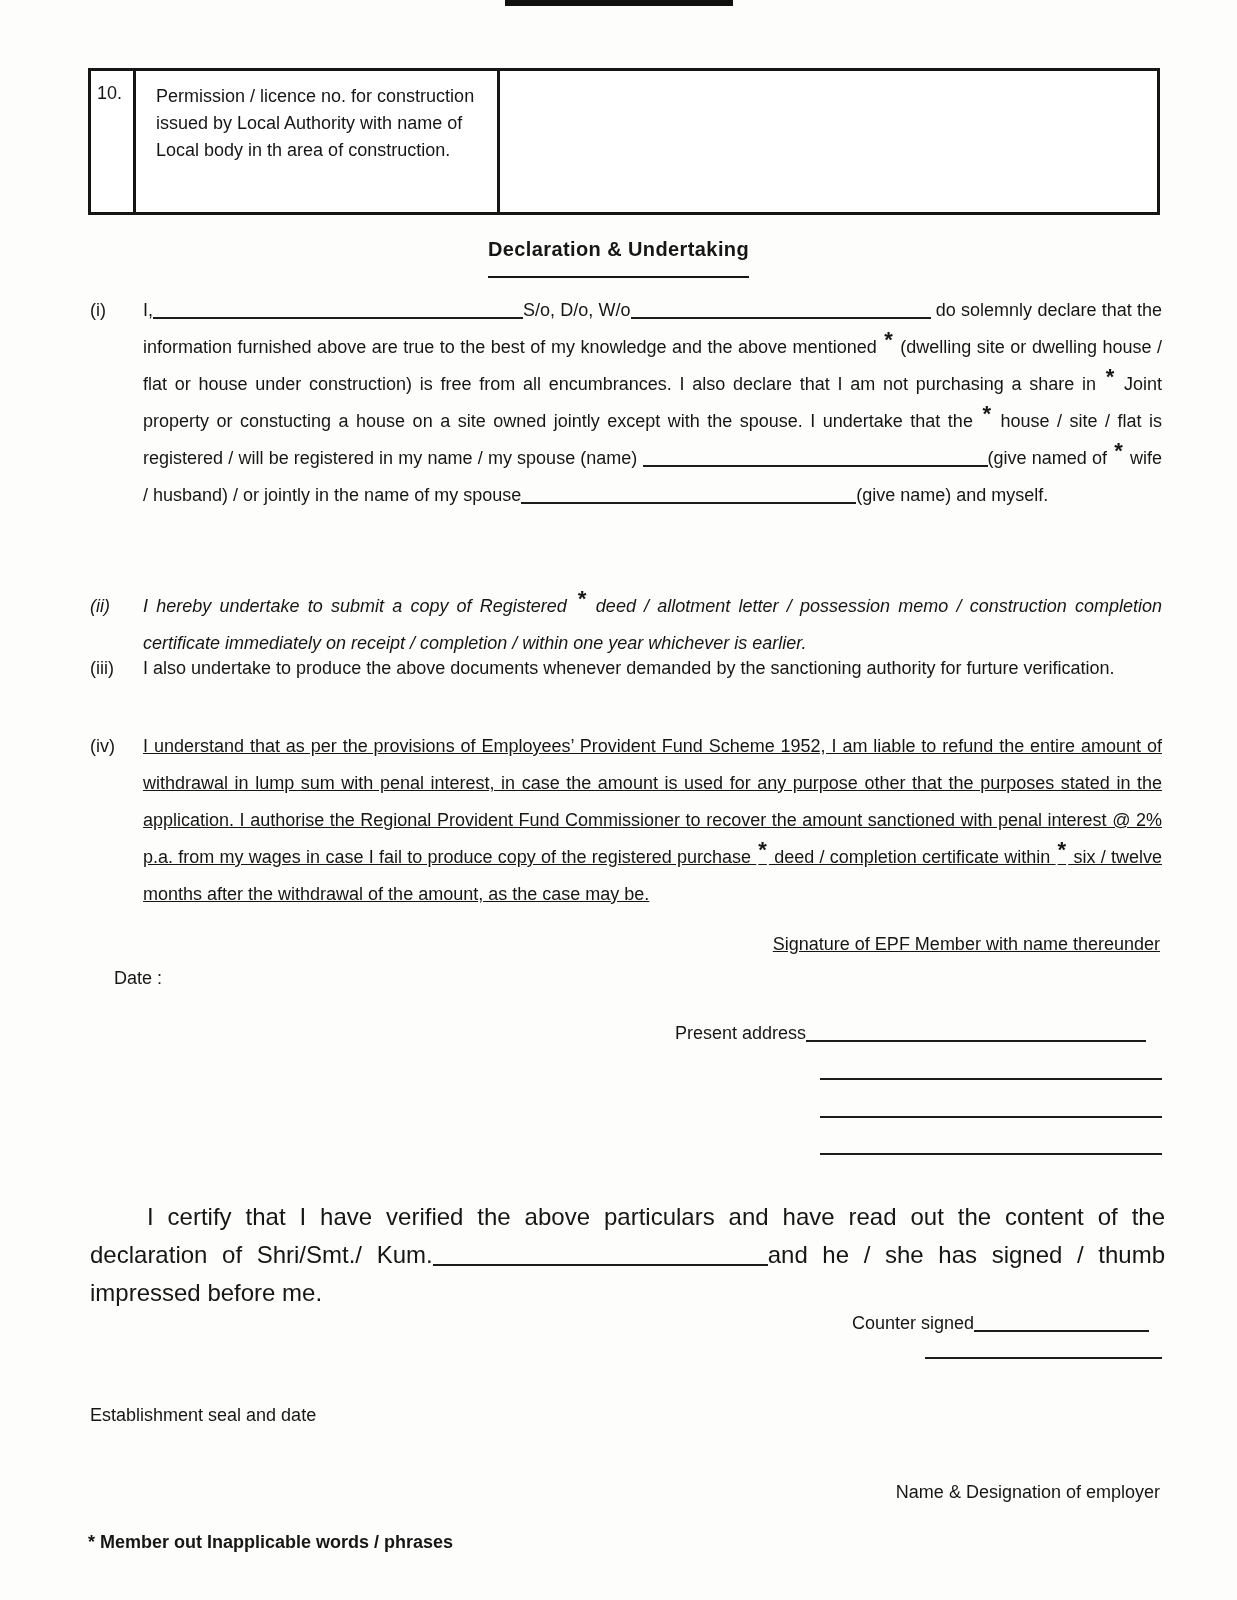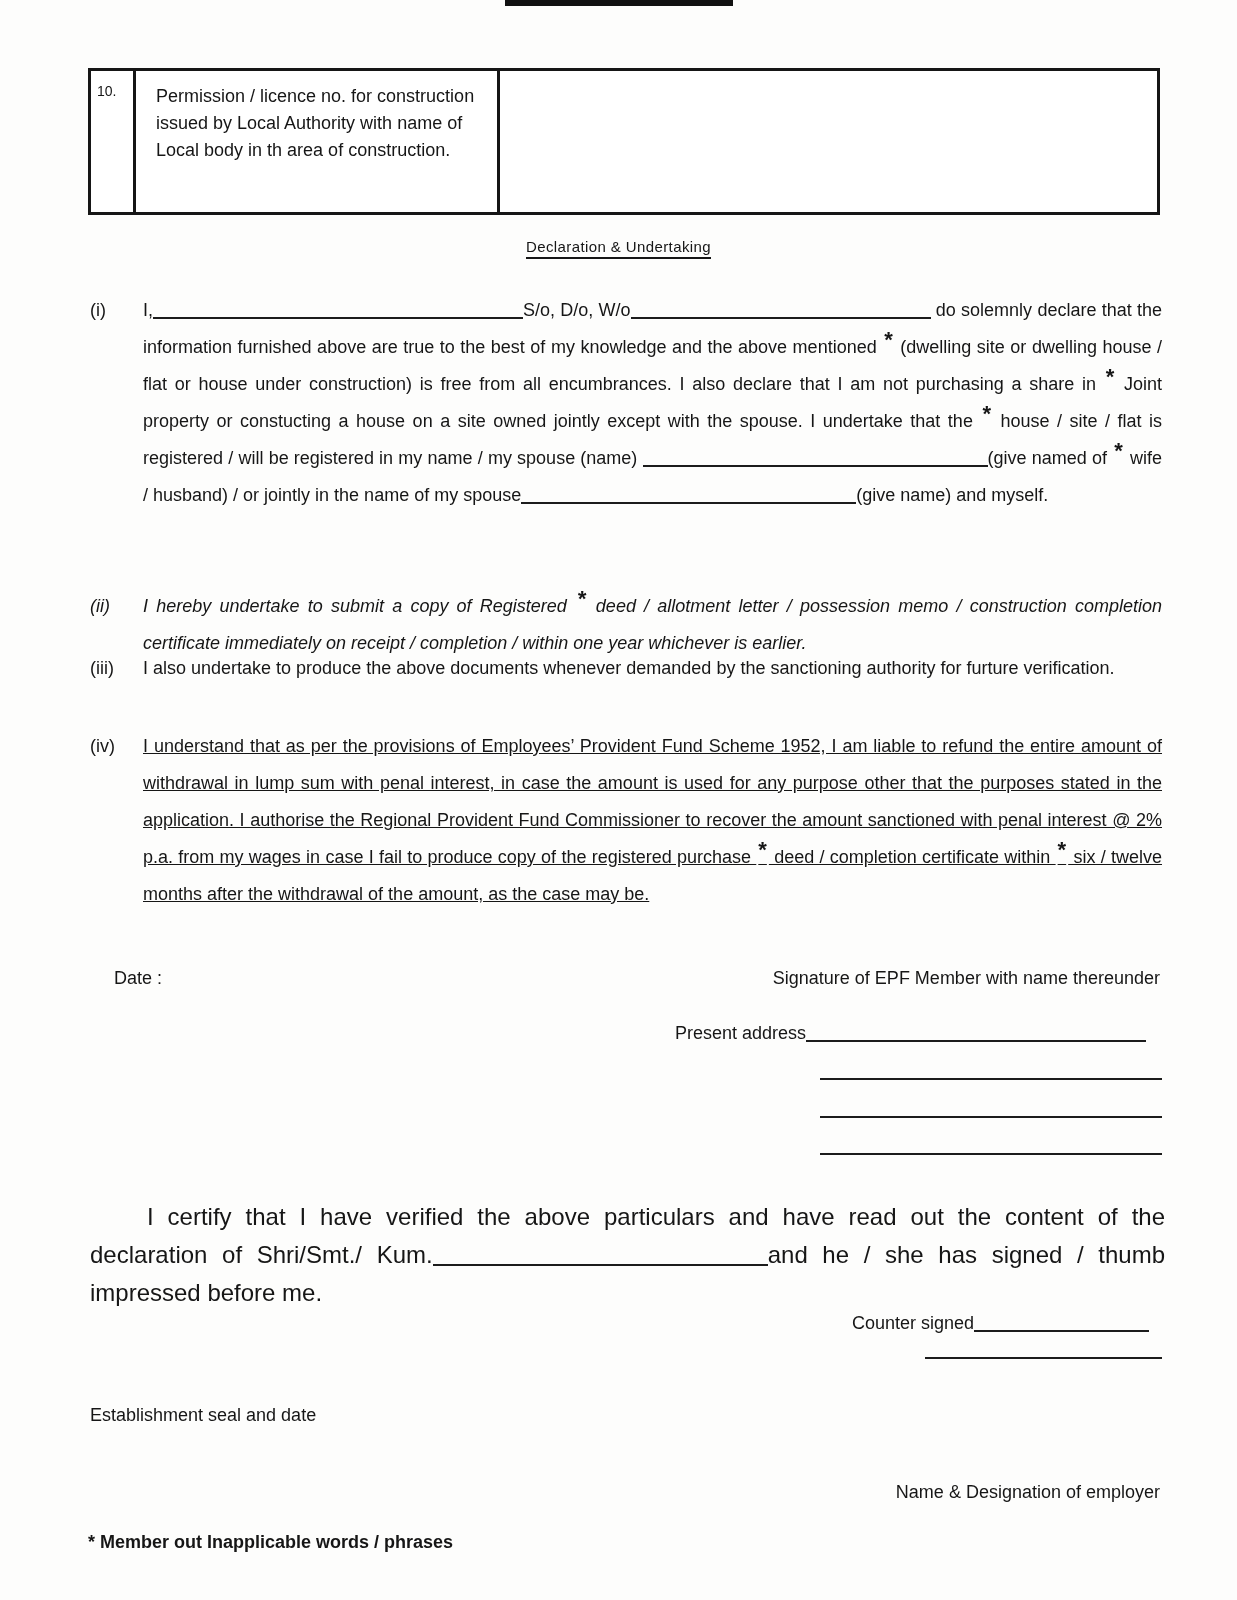--- a/index.html
+++ b/index.html
@@ -13,53 +13,53 @@
   }
   .artifact-bar { position:absolute; top:0; left:505px; width:228px; height:6px; background:#111; }
 
   
   .top-table {
     position:absolute; left:88px; top:68px; width:1072px; height:147px;
     border:3px solid #161616; display:flex; box-sizing:border-box; background:#fff;
   }
   .cell-no {
     width:45px; border-right:3px solid #161616; box-sizing:border-box;
-    padding:12px 2px 8px 6px; font-size:14px;
+    padding:12px 2px 8px 6px; font-size:18px;
   }
   .cell-label {
     width:364px; border-right:3px solid #161616; box-sizing:border-box;
     padding:12px 16px 0 20px; font-size:18px; line-height:27px;
   }
   .cell-value { flex:1; }
 
   
   .heading-wrap { position:absolute; top:238px; left:0; width:1237px; text-align:center; }
   .heading-wrap span {
-    font-size:15px; font-weight:normal; letter-spacing:.4px;
-    border-bottom:2.5px solid #161616; padding-bottom:2px;
+    font-size:20px; font-weight:bold; letter-spacing:.4px;
+    border-bottom:2.5px solid #161616; padding-bottom:16px;
   }
 
   
   .item { position:absolute; left:90px; width:1072px; font-size:18px; line-height:37px; }
   .item .num { position:absolute; left:0; top:0; }
   .item .body { margin-left:53px; text-align:justify; }
 
   .blank {
     display:inline-block; border-bottom:2px solid #1c1c1c;
     height:18px; vertical-align:-3px;
   }
   .star {
     font-weight:bold; font-size:22px; line-height:0;
     position:relative; top:-6px; padding:0 2px;
   }
 
   
   .abs { position:absolute; font-size:18px; }
   .date-label { left:90px; top:968px;margin-left:24px; }
-  .sign-label { right:77px; top:968px; }
+  .sign-label { right:77px; top:934px;text-decoration:underline; }
   .present-address { left:675px; top:1022px; }
   .addr-line { position:absolute; border-bottom:2px solid #1c1c1c; height:0; width:342px; left:820px; }
   .addr-1 { top:1078px; }
   .addr-2 { top:1116px; }
   .addr-3 { top:1153px; }
 
   .certify {
     position:absolute; left:90px; top:1198px; width:1075px;
     font-size:24px; line-height:38px; text-align:justify; text-indent:57px;
   }

